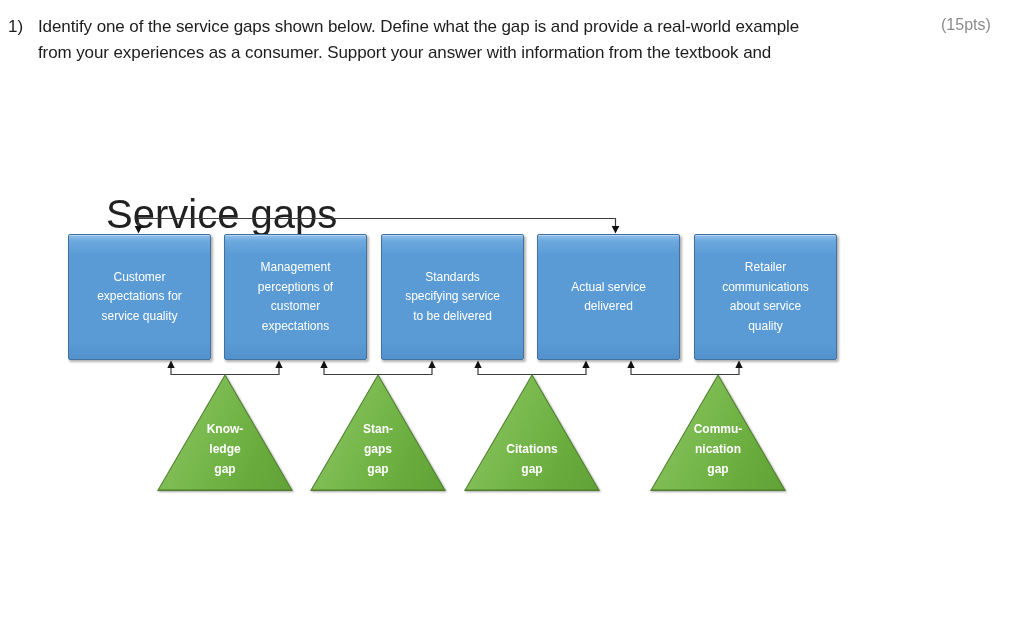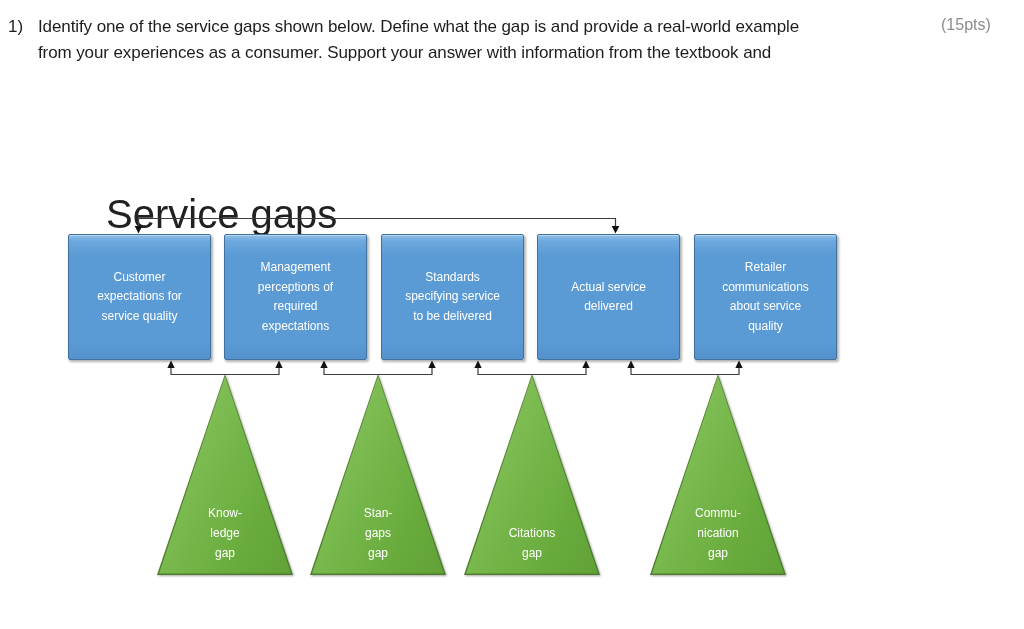--- a/index.html
+++ b/index.html
@@ -37,22 +37,23 @@
     border:1px solid #41719c;border-radius:2px;
     box-shadow:1.5px 2px 2.5px rgba(0,0,0,0.30), inset 0 1px 0 rgba(255,255,255,0.35);
     color:#ffffff;font-size:12px;line-height:19.5px;text-align:center;
     display:flex;align-items:center;justify-content:center;
     white-space:pre-line;padding:0 6px;
   }
   .box-1{left:68px}.box-2{left:224px}.box-3{left:381px}.box-4{left:537px}.box-5{left:694px}
 
   
   .tri{
-    position:absolute;top:374px;width:136px;height:201px;
+    position:absolute;top:374px;width:136px;height:117px;
     filter:drop-shadow(1.5px 1.5px 1px rgba(0,0,0,0.35));
+    font-weight:bold;
   }
   .tri-border{
     position:absolute;left:0;top:0;right:0;bottom:0;
     background:#4e7d2d;clip-path:polygon(50% 0,100% 100%,0 100%);
   }
   .tri-fill{
     position:absolute;left:2px;right:2px;top:2px;bottom:1.5px;
     background:linear-gradient(115deg,#93ca67 0%,#79b94e 40%,#68ab3c 75%,#61a237 100%);
     clip-path:polygon(50% 0,100% 100%,0 100%);
   }
@@ -80,21 +81,21 @@
 </div>
 <span class="q-pts">(15pts)</span>
 
 <div class="slide-title">Service gaps</div>
 
 <div class="box box-1">Customer
 expectations for
 service quality</div>
 <div class="box box-2">Management
 perceptions of
-required
+customer
 expectations</div>
 <div class="box box-3">Standards
 specifying service
 to be delivered</div>
 <div class="box box-4">Actual service
 delivered</div>
 <div class="box box-5">Retailer
 communications
 about service
 quality</div>

